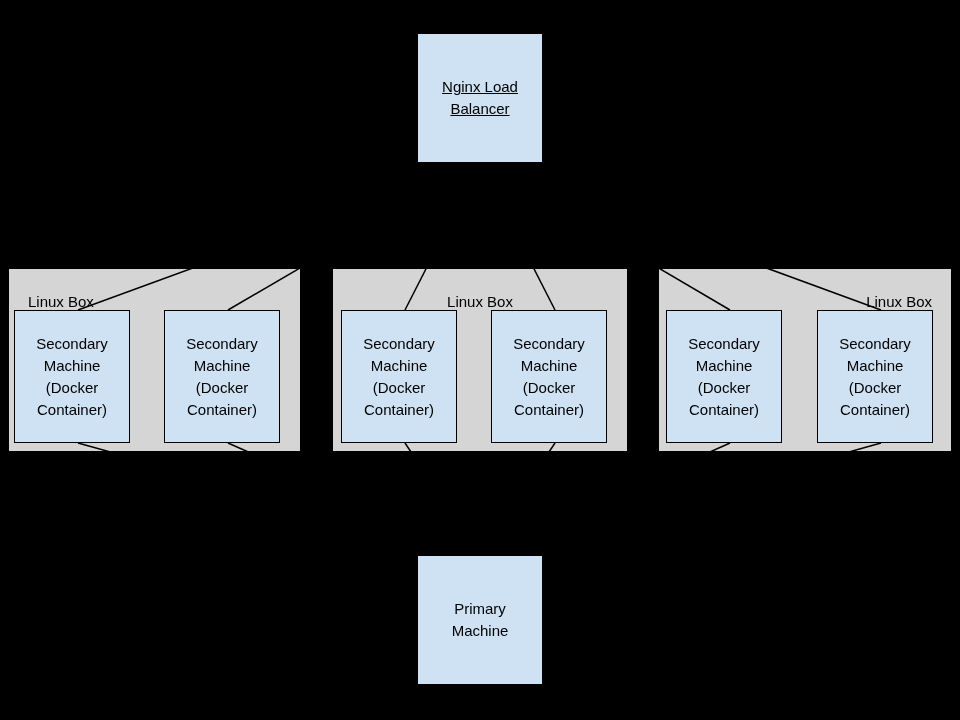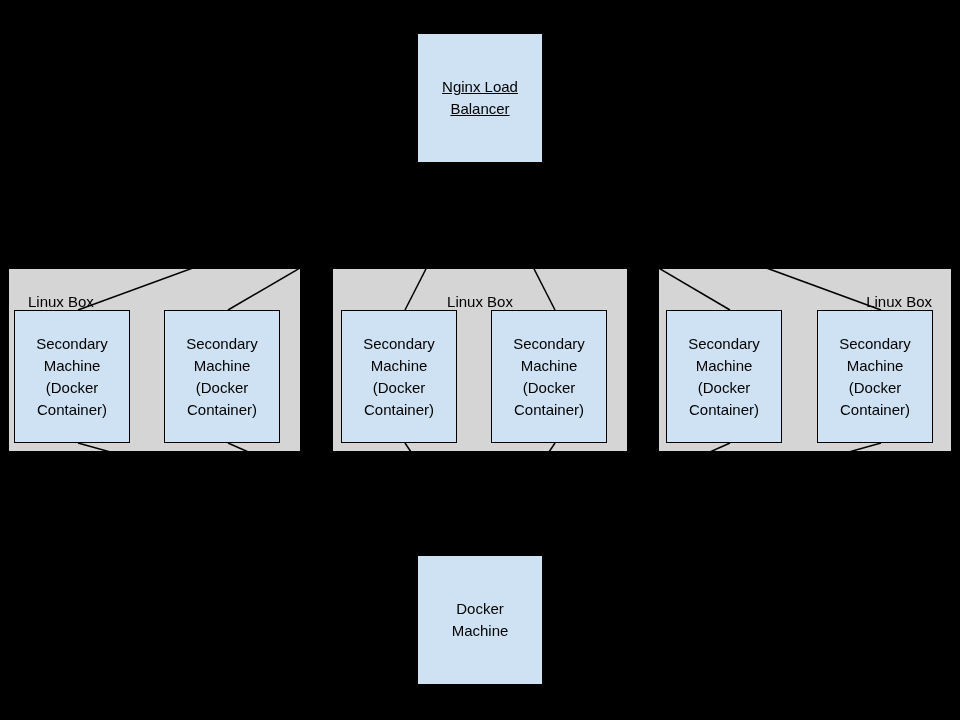--- a/index.html
+++ b/index.html
@@ -114,16 +114,16 @@
 Container)</div>
   <div class="node sm sm-4">Secondary
 Machine
 (Docker
 Container)</div>
   <div class="node sm sm-5">Secondary
 Machine
 (Docker
 Container)</div>
 
-  <div class="node pm">Docker
+  <div class="node pm">Primary
 Machine</div>
 
 </div>
 
 </body></html>

